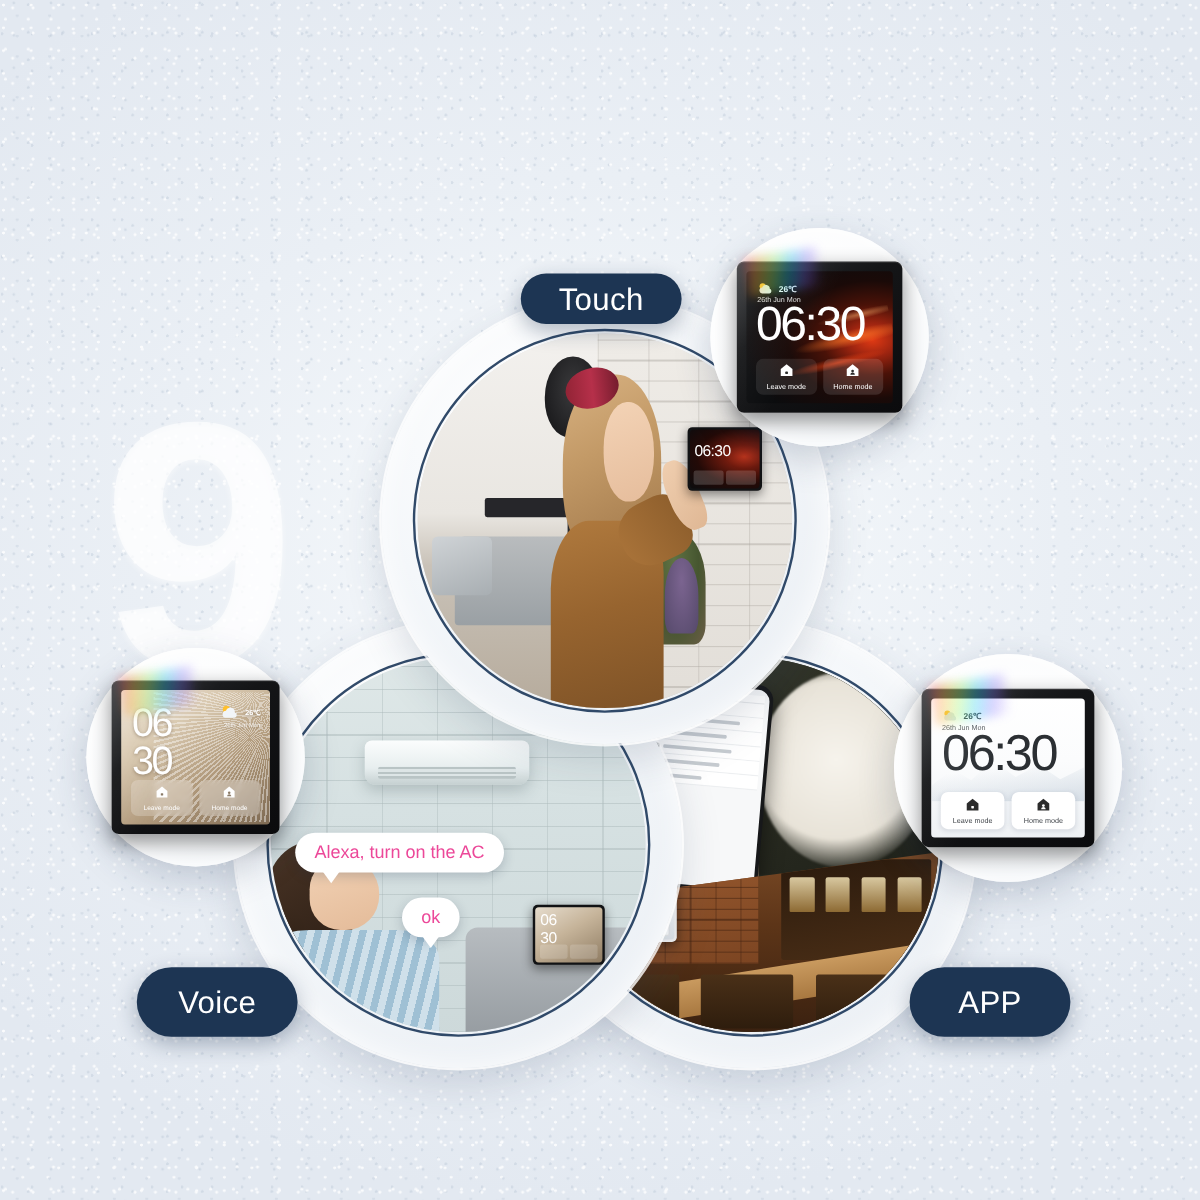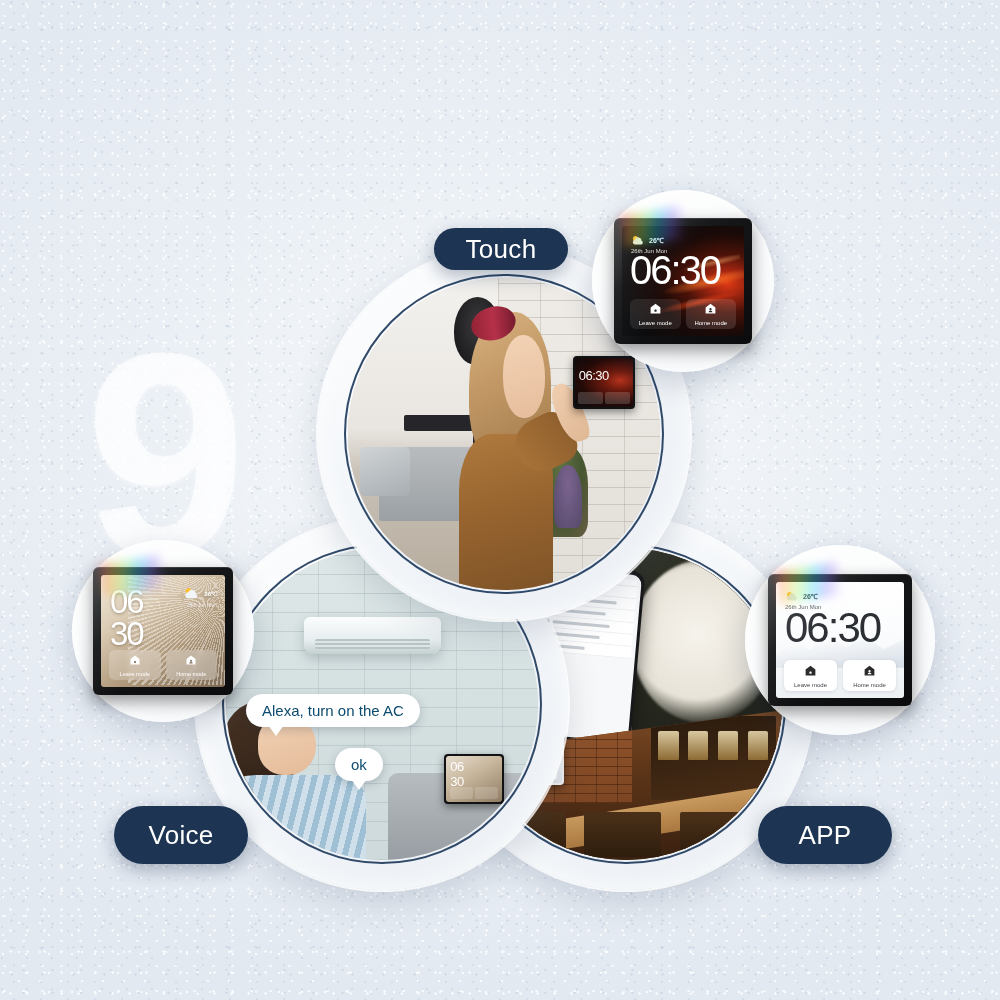--- a/index.html
+++ b/index.html
@@ -287,21 +287,21 @@
     background: linear-gradient(180deg, #b7bcc0 0%, #959ba0 100%);
     border-radius: 10px 4px 0 0;
   }
 
   .bubble {
     position: absolute;
     background: #fff;
     border-radius: 18px;
     padding: 8px 16px;
     font-size: 15px;
-    color: #0c4a6e;
+    color: #ec4899;
     box-shadow: 0 3px 10px rgba(30,45,70,.22);
     white-space: nowrap;
     z-index: 30;
   }
   .bubble::after {
     content: "";
     position: absolute;
     bottom: -9px; left: 22px;
     width: 0; height: 0;
     border-left: 8px solid transparent;

